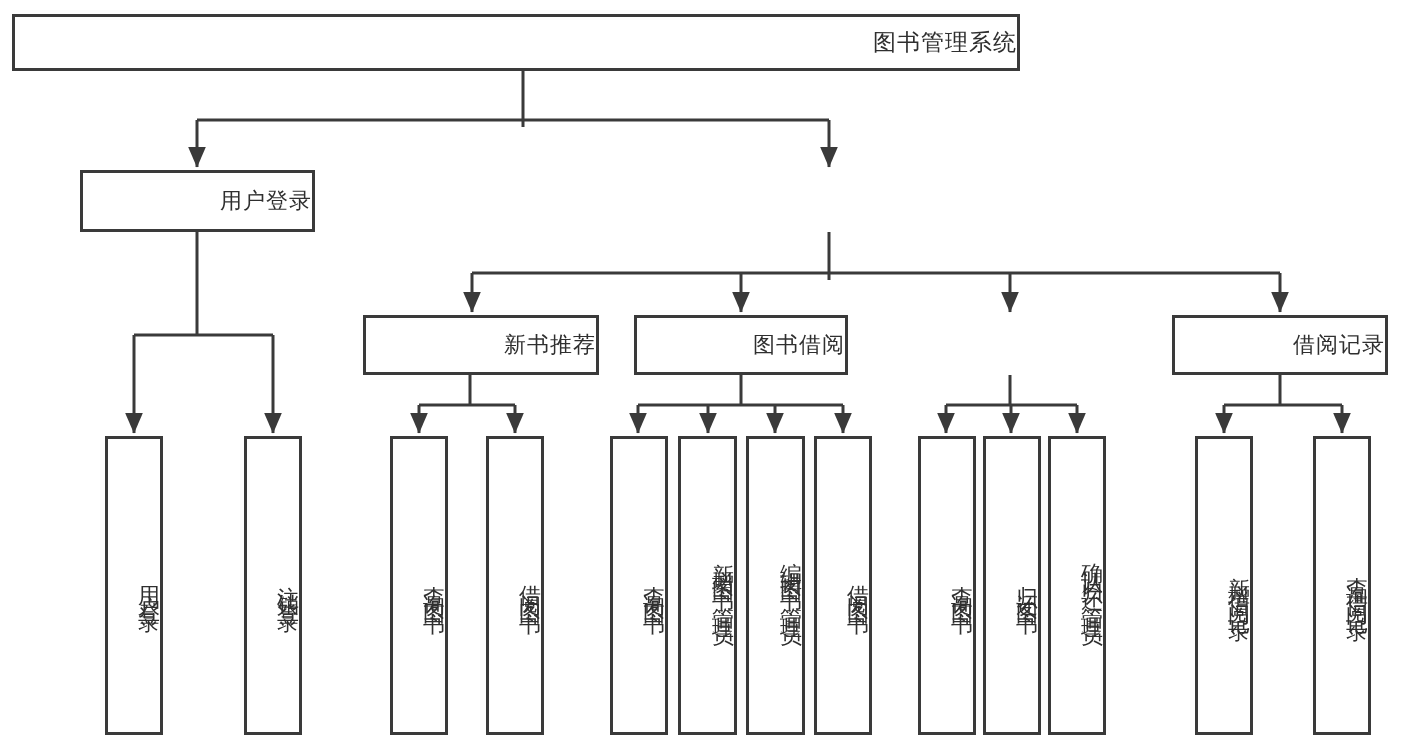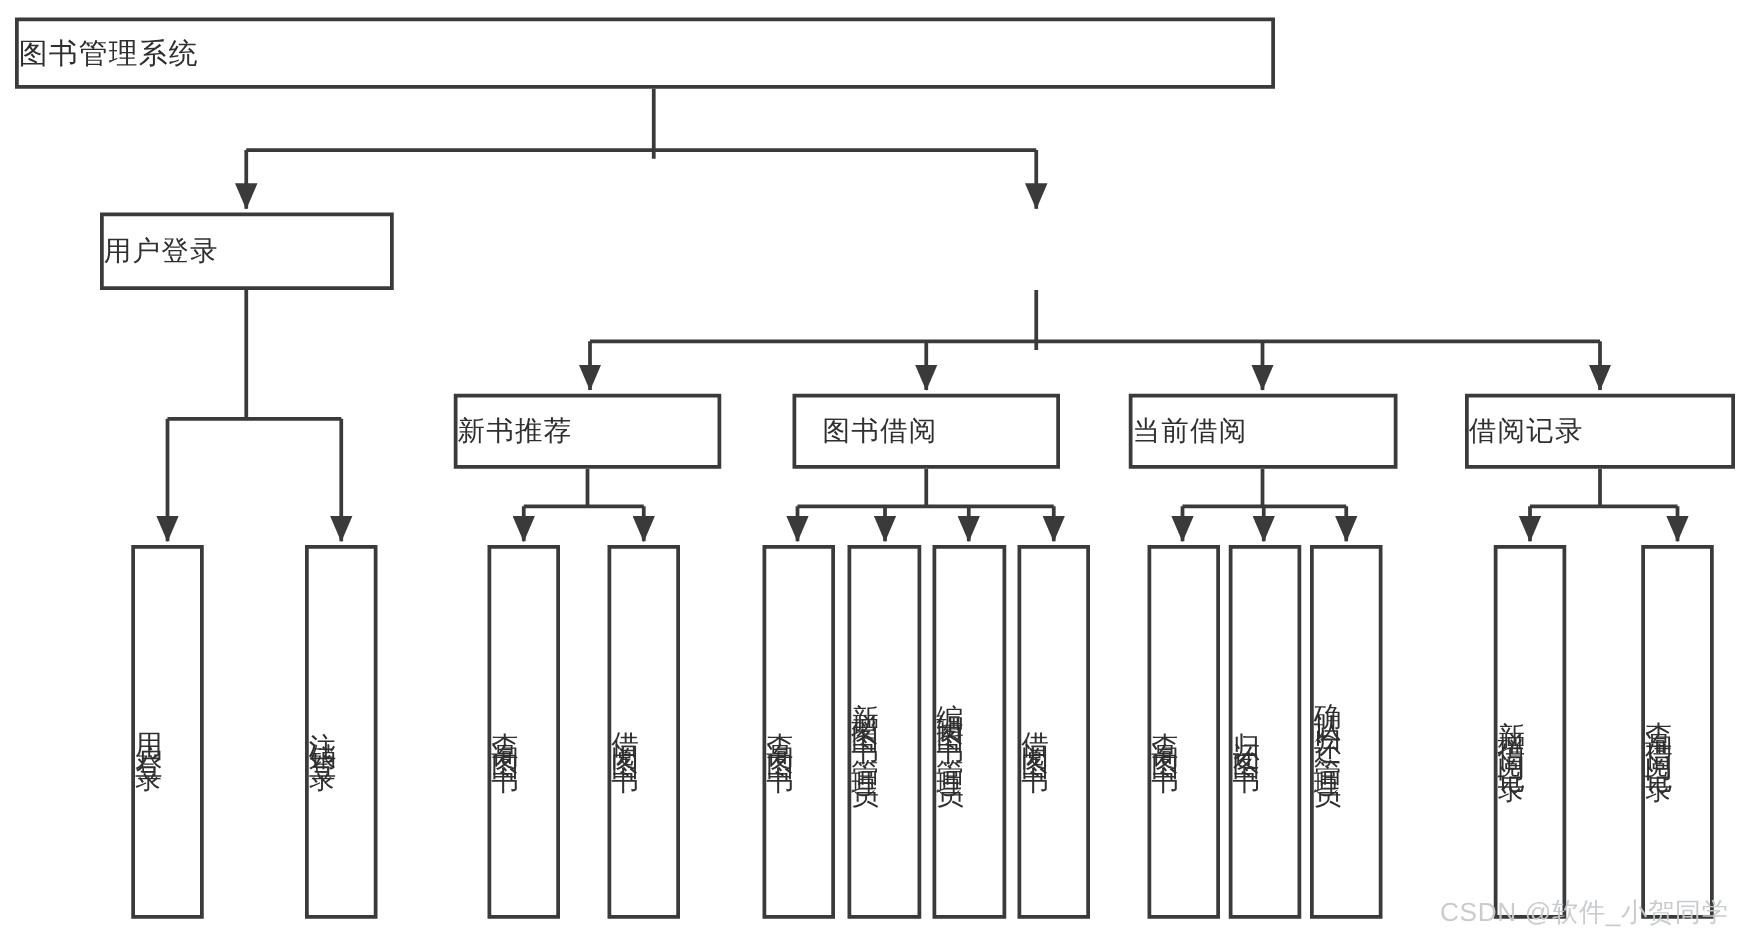--- a/index.html
+++ b/index.html
@@ -17,21 +17,21 @@
     width: 1405px; height: 747px;
     z-index: 1;
   }
   .box {
     position: absolute;
     box-sizing: border-box;
     background: #ffffff;
     border: 3px solid #3a3a3a;
     display: flex;
     align-items: center;
-    justify-content: flex-start;
+    justify-content: flex-end;
     z-index: 2;
     color: #2f2f2f;
   }
   .hbox span {
     font-size: 22px;
     letter-spacing: 1px;
     white-space: nowrap;
   }
   .root-box span { font-size: 23px; }
   .vbox span {
@@ -117,28 +117,25 @@
   </svg>
 
   <div class="box hbox root-box" style="left:12px; top:14px; width:1008px; height:57px;">
     <span>图书管理系统</span>
   </div>
 
   <div class="box hbox" style="left:80px; top:170px; width:235px; height:62px;">
     <span>用户登录</span>
   </div>
 
-  <div class="box hbox" style="left:363px; top:315px; width:214px; height:60px;">
+  <div class="box hbox" style="left:363px; top:315px; width:236px; height:60px;">
     <span>新书推荐</span>
   </div>
   <div class="box hbox" style="left:634px; top:315px; width:214px; height:60px;padding-left:21px;">
     <span>图书借阅</span>
-  </div>
-  <div class="box hbox" style="left:903px; top:315px; width:215px; height:60px;">
-    <span>当前借阅</span>
   </div>
   <div class="box hbox" style="left:1172px; top:315px; width:216px; height:60px;">
     <span>借阅记录</span>
   </div>
 
   <div class="box vbox" style="left:105px; top:436px; width:58px; height:299px;">
     <span>用户登录</span>
   </div>
   <div class="box vbox" style="left:244px; top:436px; width:58px; height:299px;">
     <span>注销登录</span>
@@ -174,15 +171,14 @@
     <span>确认归还（管理员）</span>
   </div>
 
   <div class="box vbox" style="left:1195px; top:436px; width:58px; height:299px;">
     <span>新增借阅记录</span>
   </div>
   <div class="box vbox" style="left:1313px; top:436px; width:58px; height:299px;">
     <span>查询借阅记录</span>
   </div>
 
-  <div class="watermark">CSDN @软件_小贺同学</div>
 
 </div>
 
 </body></html>

